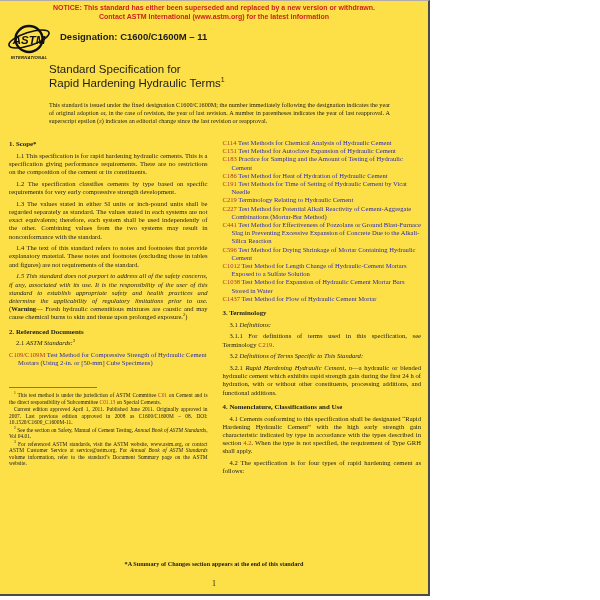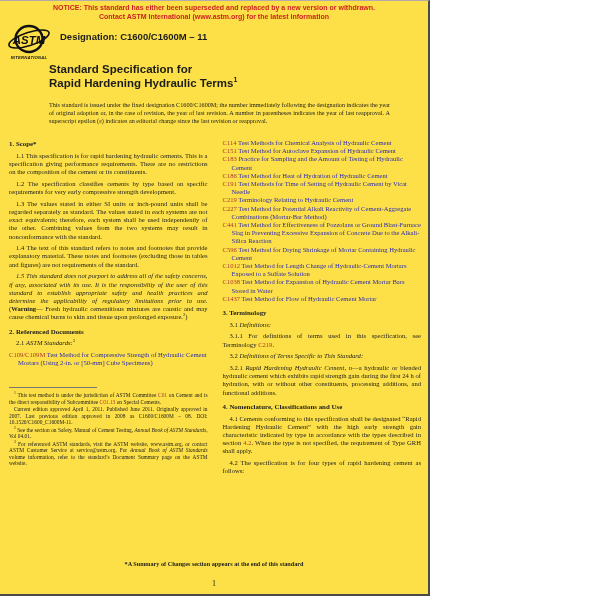--- a/index.html
+++ b/index.html
@@ -17,21 +17,21 @@
   .notice{position:absolute;top:3px;left:0;width:100%;text-align:center;
           color:var(--notice-red);font-family:"Liberation Sans",sans-serif;
           font-weight:bold;font-size:7px;line-height:8.6px;}
   .logo{position:absolute;left:6px;top:23px;width:46px;text-align:center;}
   .logo svg{display:block;margin:0 auto;}
   .logo-sub{font-family:"Liberation Sans",sans-serif;font-weight:bold;font-style:italic;
             font-size:4.2px;letter-spacing:.2px;color:#111;margin-top:-1px;}
   .designation{position:absolute;left:60px;top:30px;
                font-family:"Liberation Sans",sans-serif;font-weight:bold;font-size:9.5px;}
   .title{position:absolute;left:49px;top:62px;font-family:"Liberation Sans",sans-serif;
-         font-weight:bold;font-size:11.5px;line-height:13.5px;}
+         font-weight:normal;font-size:11.5px;line-height:13.5px;}
   .title sup{font-size:7px;line-height:0;}
   .intro{position:absolute;left:49px;top:100px;width:341px;font-size:6.2px;
          line-height:8px;text-align:justify;}
   .columns{position:absolute;left:9px;top:138px;width:412px;display:flex;gap:15px;}
   .col{flex:1 1 0;font-size:6.6px;line-height:8.2px;text-align:justify;}
   .sec-h{font-weight:bold;font-size:6.9px;margin:6px 0 3.5px;text-align:left;}
   .col > .sec-h:first-child{margin-top:1px;}
   .para{margin:0 0 3.5px;text-indent:7px;}
   .ref{margin:0;padding-left:9px;text-indent:-9px;text-align:left;}
   .rlink{color:var(--link-red);}

